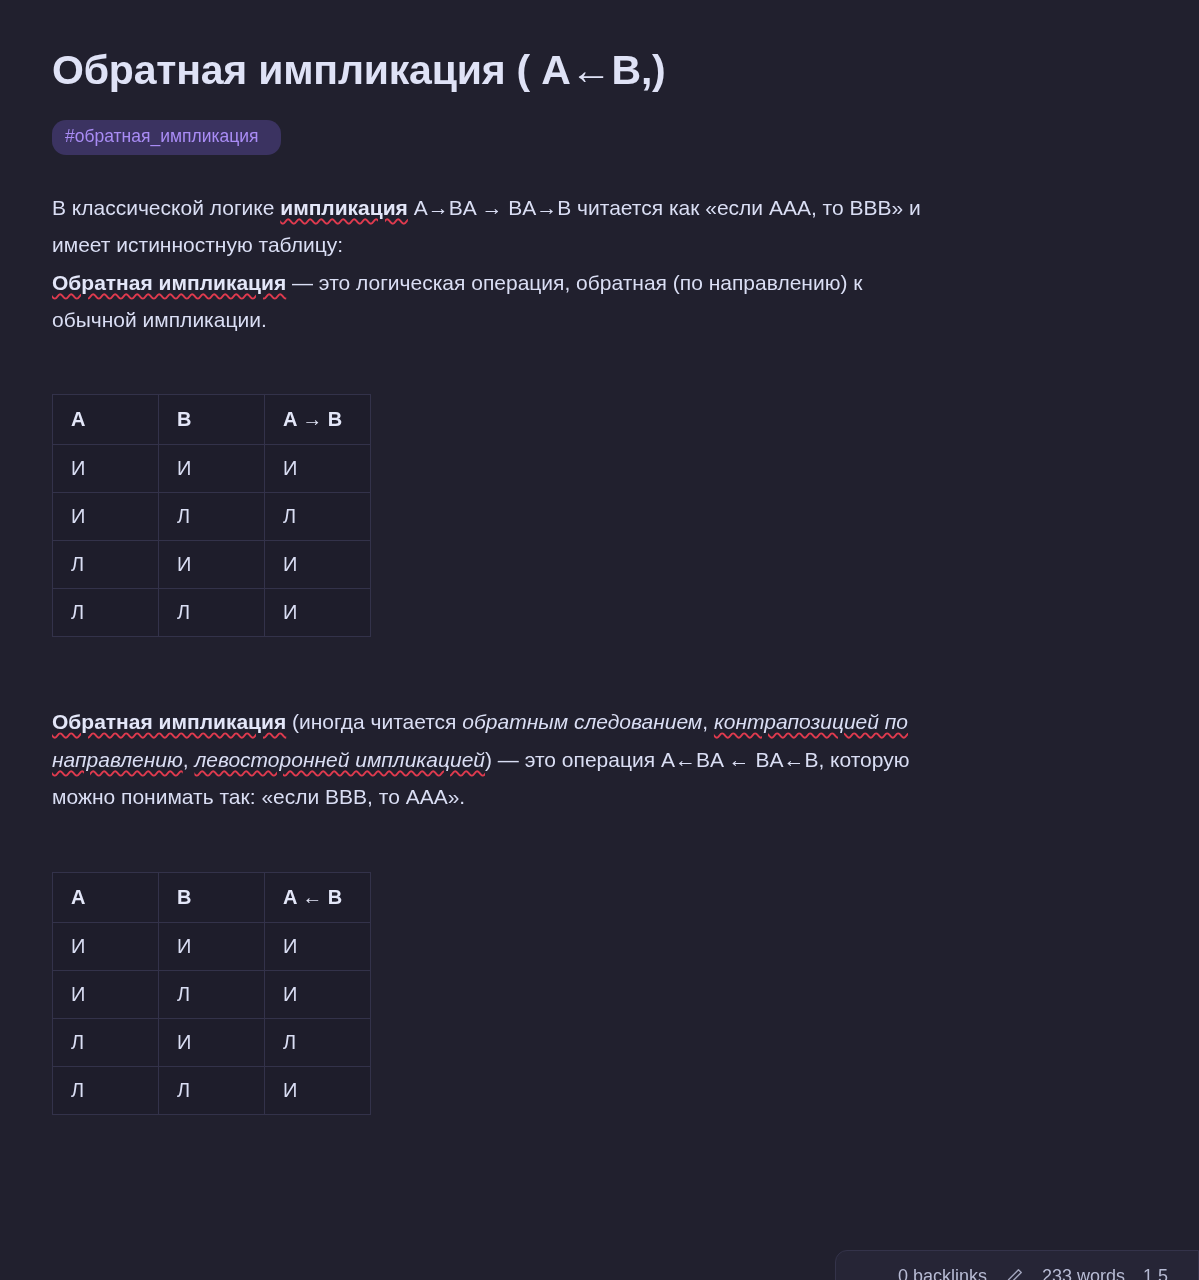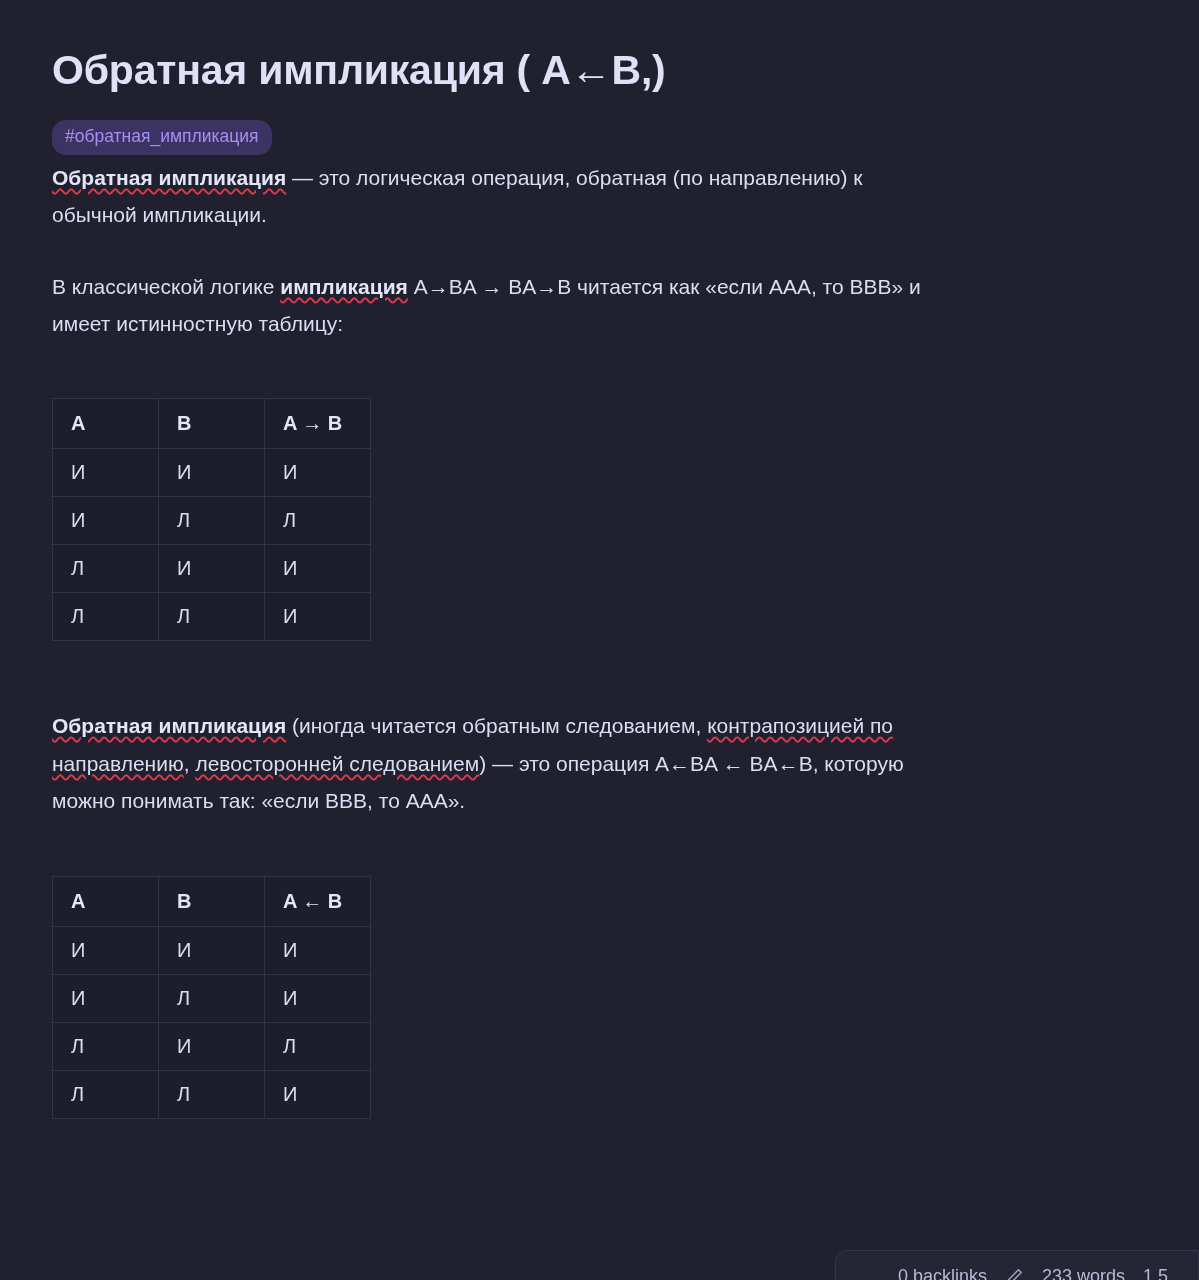--- a/index.html
+++ b/index.html
@@ -36,38 +36,38 @@
   
   .tag-row {
     margin: 0 0 4px 0;
   }
   .tag-pill {
     display: inline-block;
     background: #3b3361;
     color: #a98cf5;
     font-size: 17.5px;
     line-height: 1;
-    padding: 8px 13px 9px 13px;
+    padding: 8px 22px 9px 13px;
     border-radius: 14px;
     white-space: nowrap;
   }
 
   
   p.para {
     font-size: 21px;
     line-height: 1.78;
     margin: 0 0 0 0;
     color: #dadef4;
     max-width: 1110px;
     font-weight: 400;
   }
   p.para.spaced { margin-top: 34px; }
 
   .b { font-weight: 700; color: #e3e6f8; }
-  .i { }
+  .i { font-style: italic; }
 
   
   .sp {
     text-decoration-line: underline;
     text-decoration-style: wavy;
     text-decoration-color: #e03a4e;
     text-decoration-thickness: 1.5px;
     text-underline-offset: 3px;
   }
 
@@ -130,23 +130,23 @@
 <body>
 
 <div class="note">
 
   <h1 class="note-title">Обратная импликация ( A←B,)</h1>
 
   <div class="tag-row">
     <span class="tag-pill">#обратная_импликация</span>
   </div>
 
+  <p class="para spaced"><span>В классической логике </span><span class="b sp">импликация</span><span> A→BA → BA→B  читается как «если AAA, то BBB» и имеет истинностную таблицу:</span></p>
+
   <p class="para"><span class="b sp">Обратная импликация</span><span> — это логическая операция, обратная (по направлению) к обычной импликации.</span></p>
-
-  <p class="para spaced"><span>В классической логике </span><span class="b sp">импликация</span><span> A→BA → BA→B  читается как «если AAA, то BBB» и имеет истинностную таблицу:</span></p>
 
   <div class="tbl-wrap">
     <table class="truth">
       <colgroup>
           <col class="c">
           <col class="c">
           <col class="c">
         </colgroup>
       <thead>
         <tr>
@@ -173,21 +173,21 @@
         </tr>
         <tr>
           <td>Л</td>
           <td>Л</td>
           <td>И</td>
         </tr>
       </tbody>
     </table>
   </div>
 
-  <p class="para" style="margin-top:66px;"><span class="b sp">Обратная импликация</span><span> (иногда читается </span><span class="i">обратным следованием</span><span>, </span><span class="i sp">контрапозицией по направлению</span><span>, </span><span class="i sp">левосторонней следованием</span><span>) — это операция A←BA ← BA←B, которую можно понимать так: «если BBB, то AAA».</span></p>
+  <p class="para" style="margin-top:66px;"><span class="b sp">Обратная импликация</span><span> (иногда читается </span><span class="i">обратным следованием</span><span>, </span><span class="i sp">контрапозицией по направлению</span><span>, </span><span class="i sp">левосторонней импликацией</span><span>) — это операция A←BA ← BA←B, которую можно понимать так: «если BBB, то AAA».</span></p>
 
 
   <div class="tbl-wrap" style="margin-top:56px;">
     <table class="truth">
       <colgroup>
           <col class="c">
           <col class="c">
           <col class="c">
         </colgroup>
       <thead>

